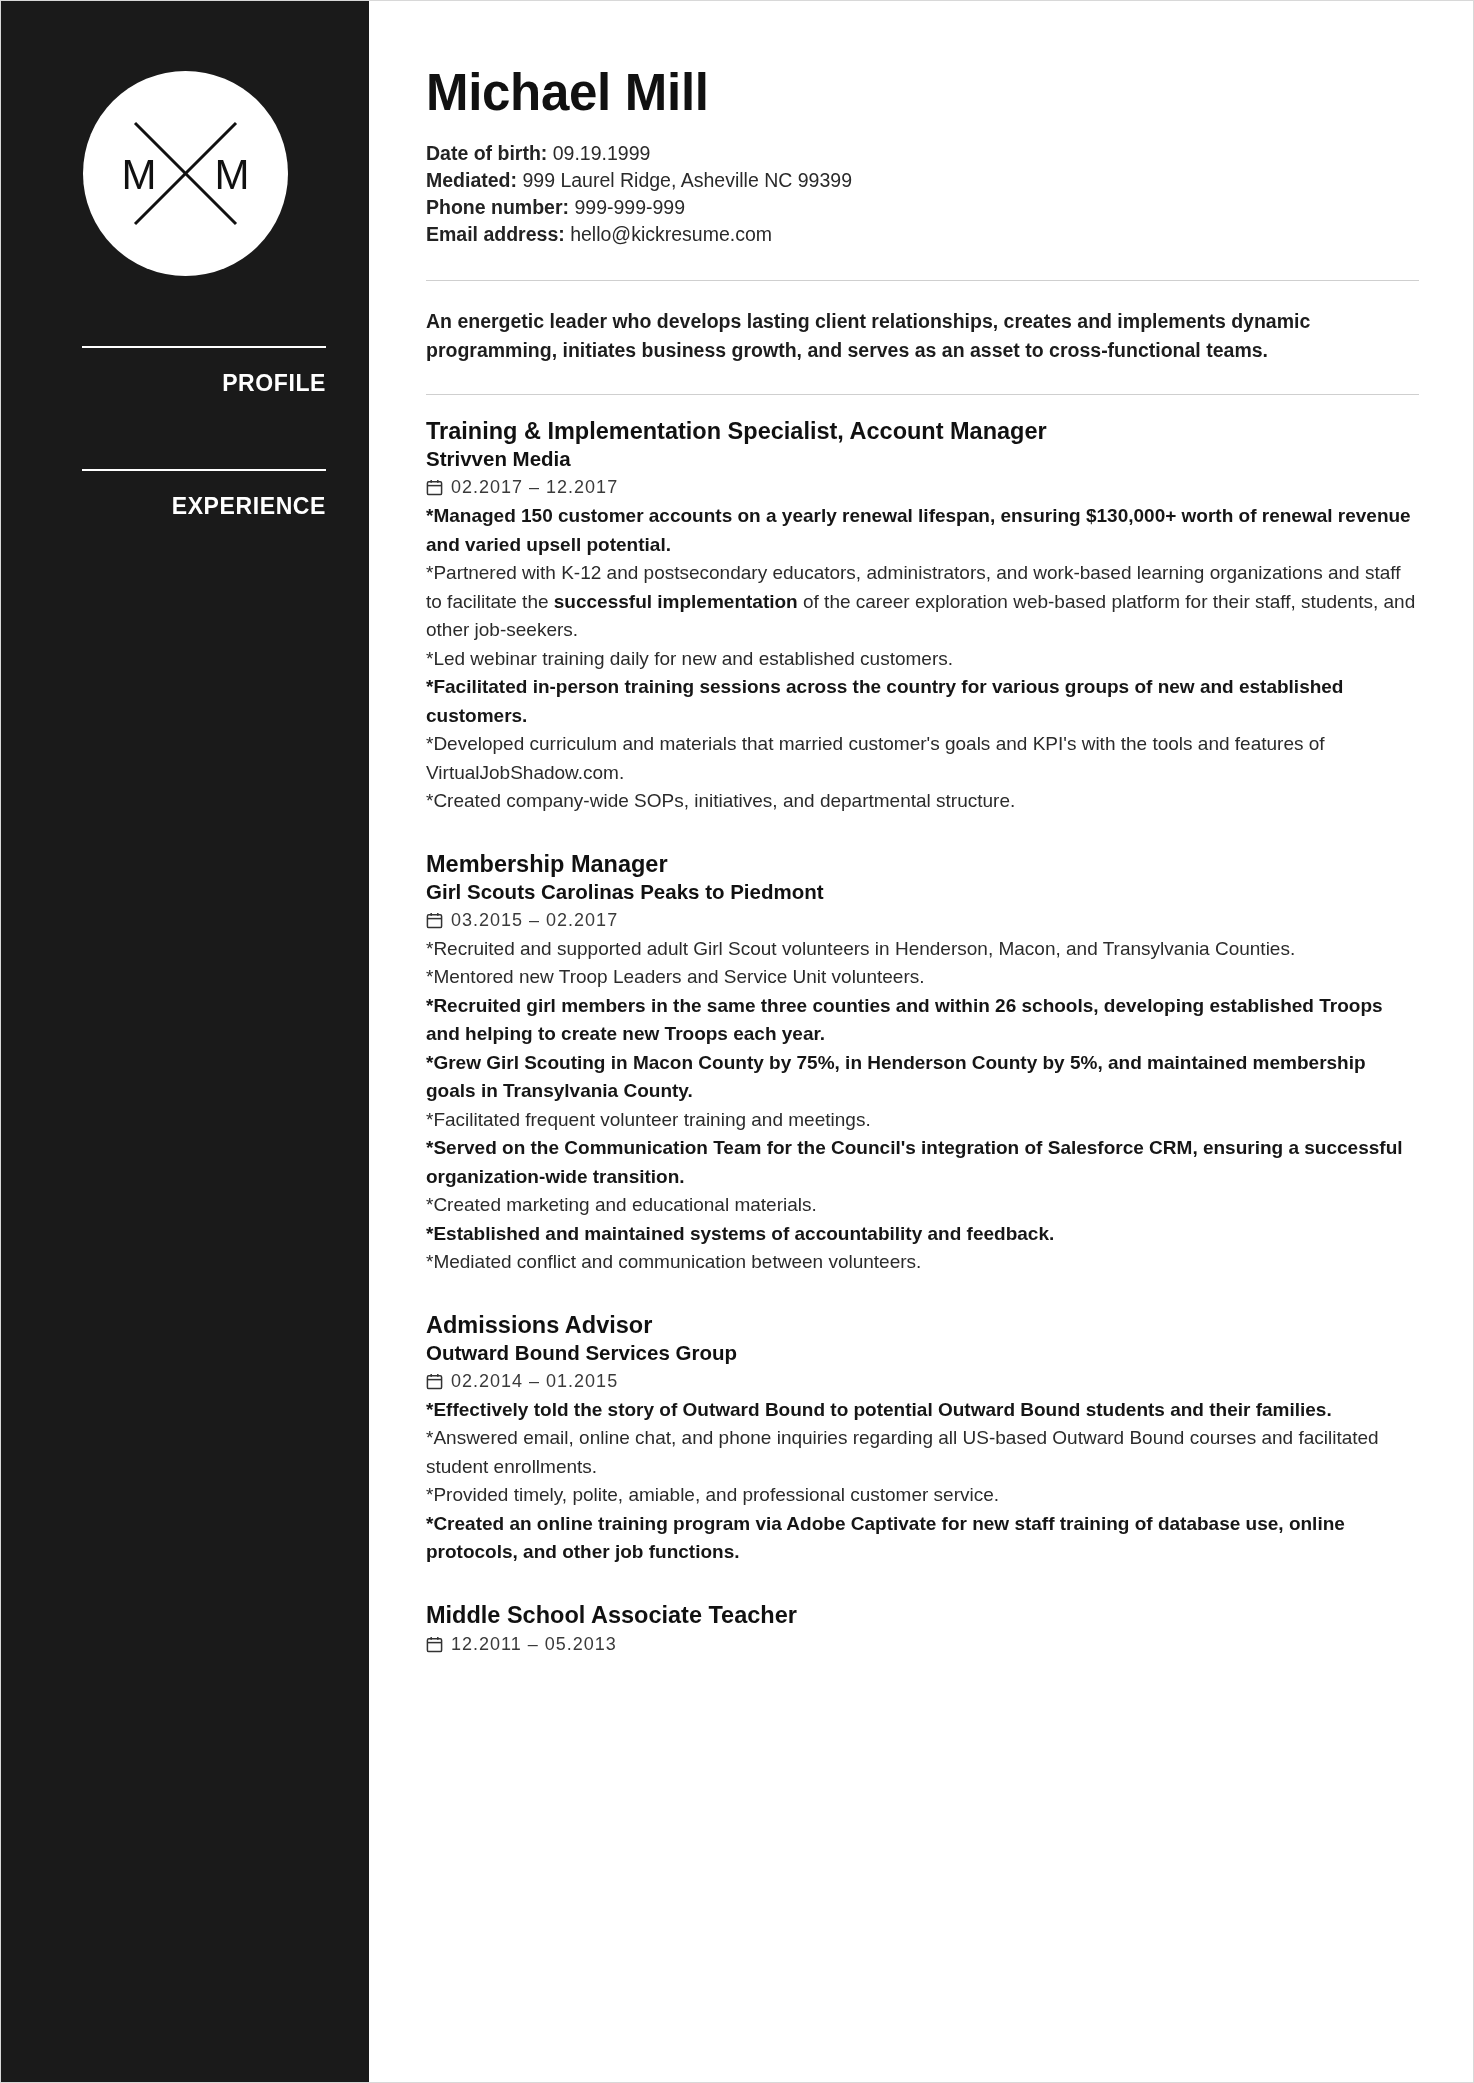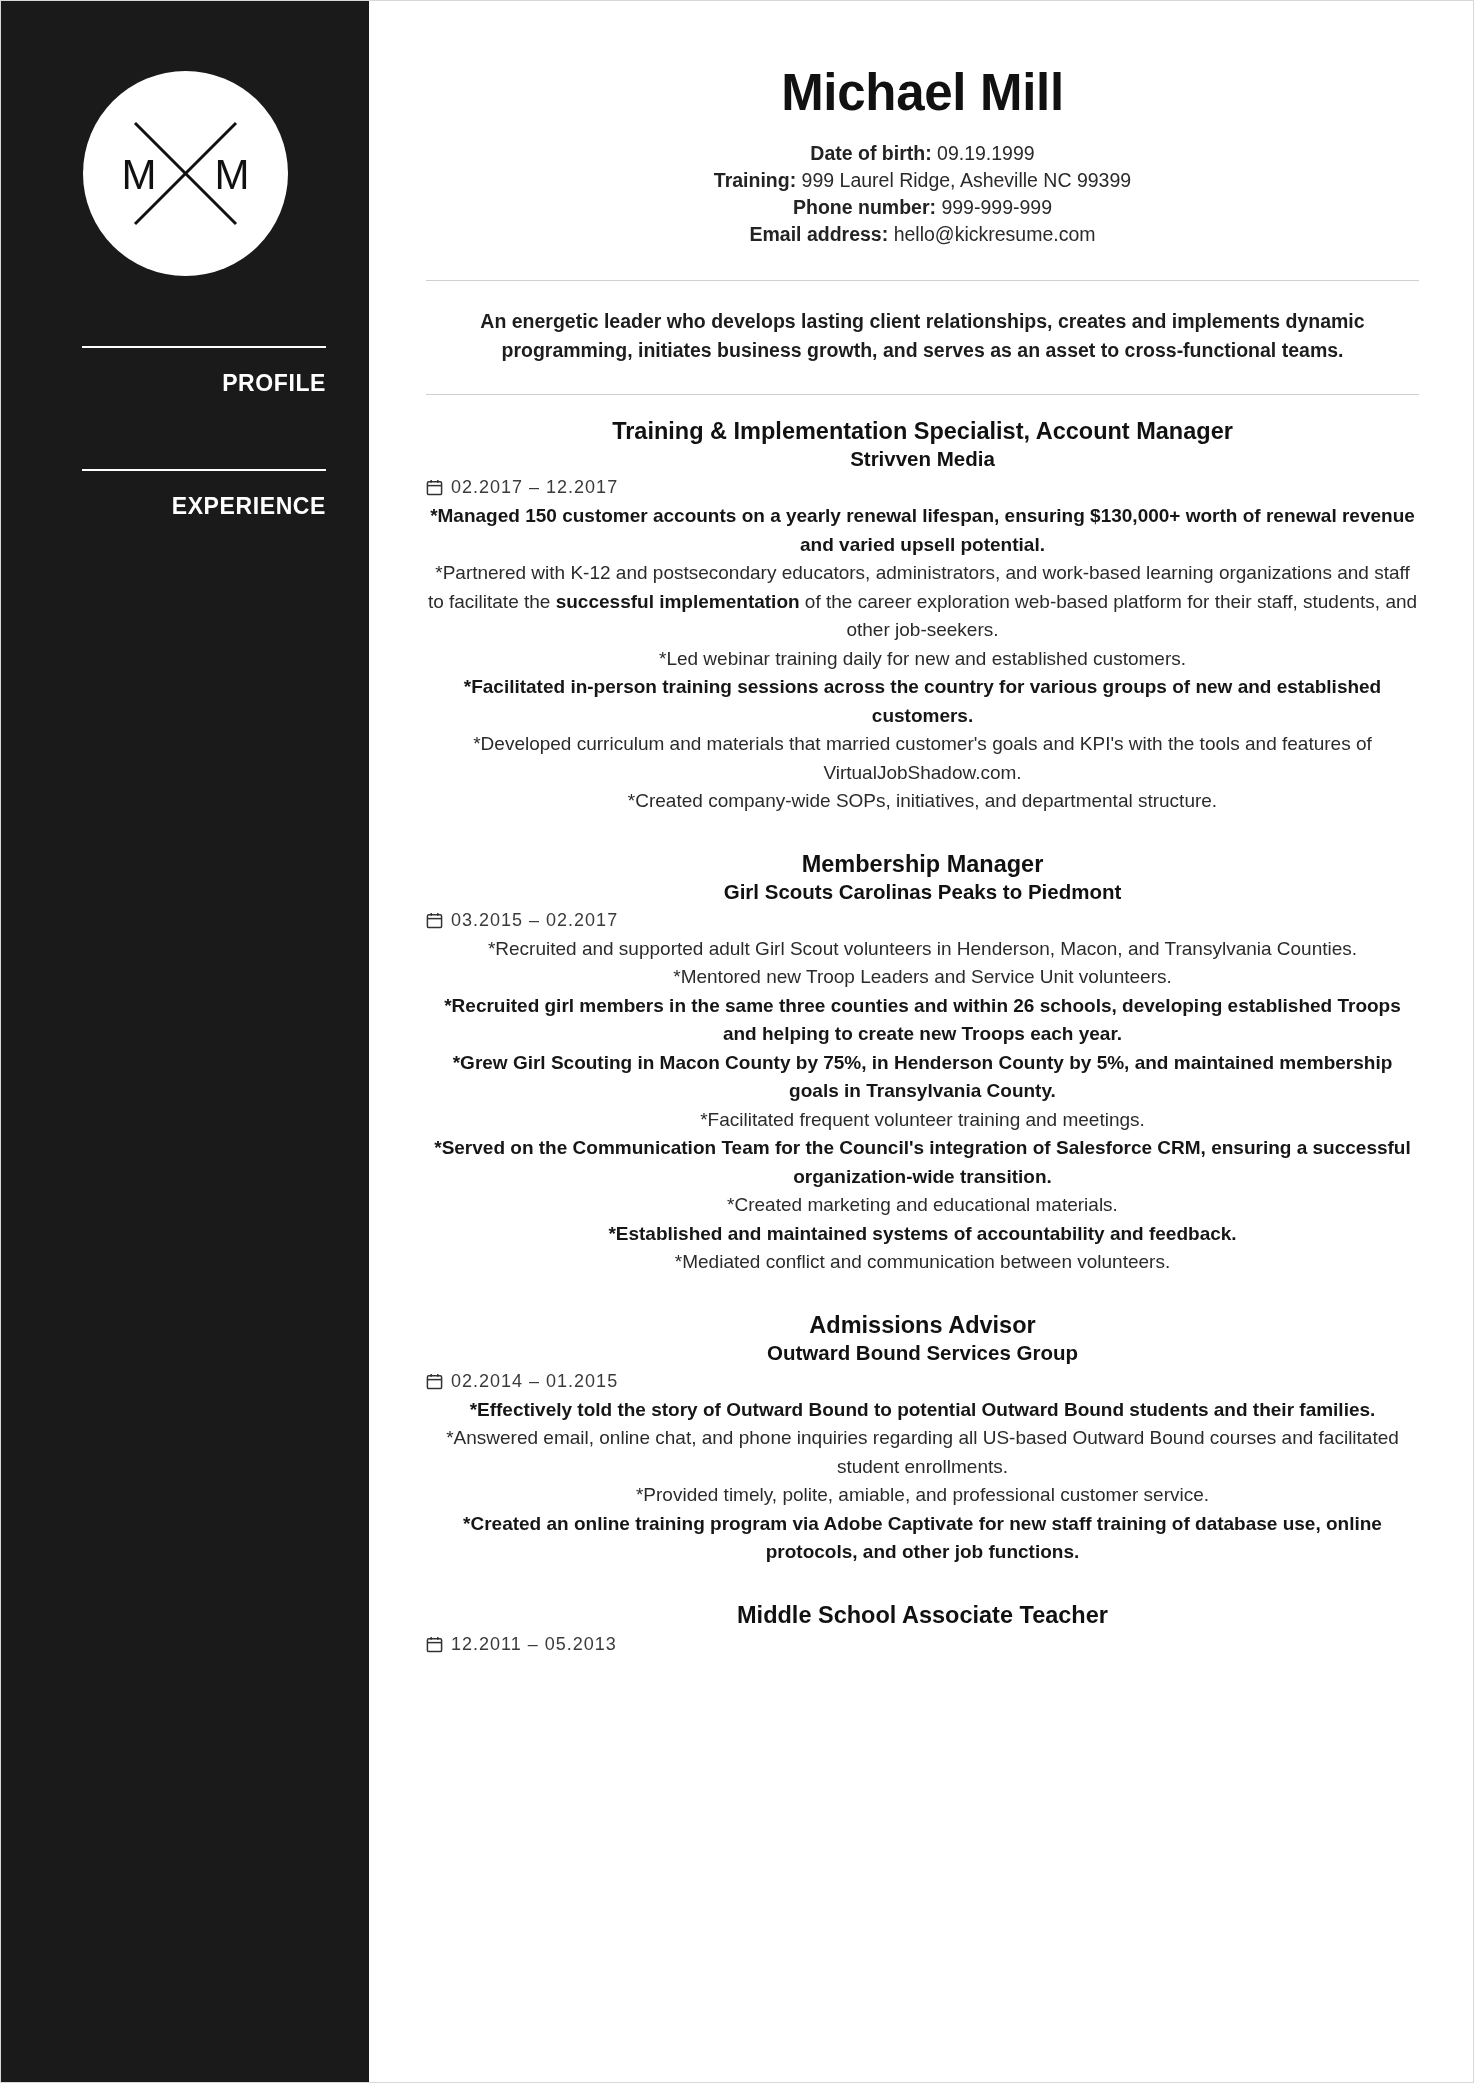--- a/index.html
+++ b/index.html
@@ -58,21 +58,20 @@
     color: #ffffff;
   }
   .side-section.profile { margin-top: 70px; }
   .side-section.experience { margin-top: 72px; }
 
   
   .content {
     flex: 1 1 auto;
     padding: 62px 54px 40px 57px;
     color: #1d1d1d;
-    text-align: center;
   }
   .name {
     font-size: 51px;
     font-weight: bold;
     letter-spacing: -0.3px;
     margin-bottom: 18px;
     color: #111111;
   }
   .contact-line {
     font-size: 19.5px;
@@ -161,21 +160,21 @@
 
   <div class="content">
     <div class="name">Michael Mill</div>
 
     <div>
       <div class="contact-line">
         <b>Date of birth:</b>
         <span class="val">09.19.1999</span>
       </div>
       <div class="contact-line">
-        <b>Training:</b>
+        <b>Mediated:</b>
         <span class="val">999 Laurel Ridge, Asheville NC 99399</span>
       </div>
       <div class="contact-line">
         <b>Phone number:</b>
         <span class="val">999-999-999</span>
       </div>
       <div class="contact-line">
         <b>Email address:</b>
         <span class="val">hello@kickresume.com</span>
       </div>

